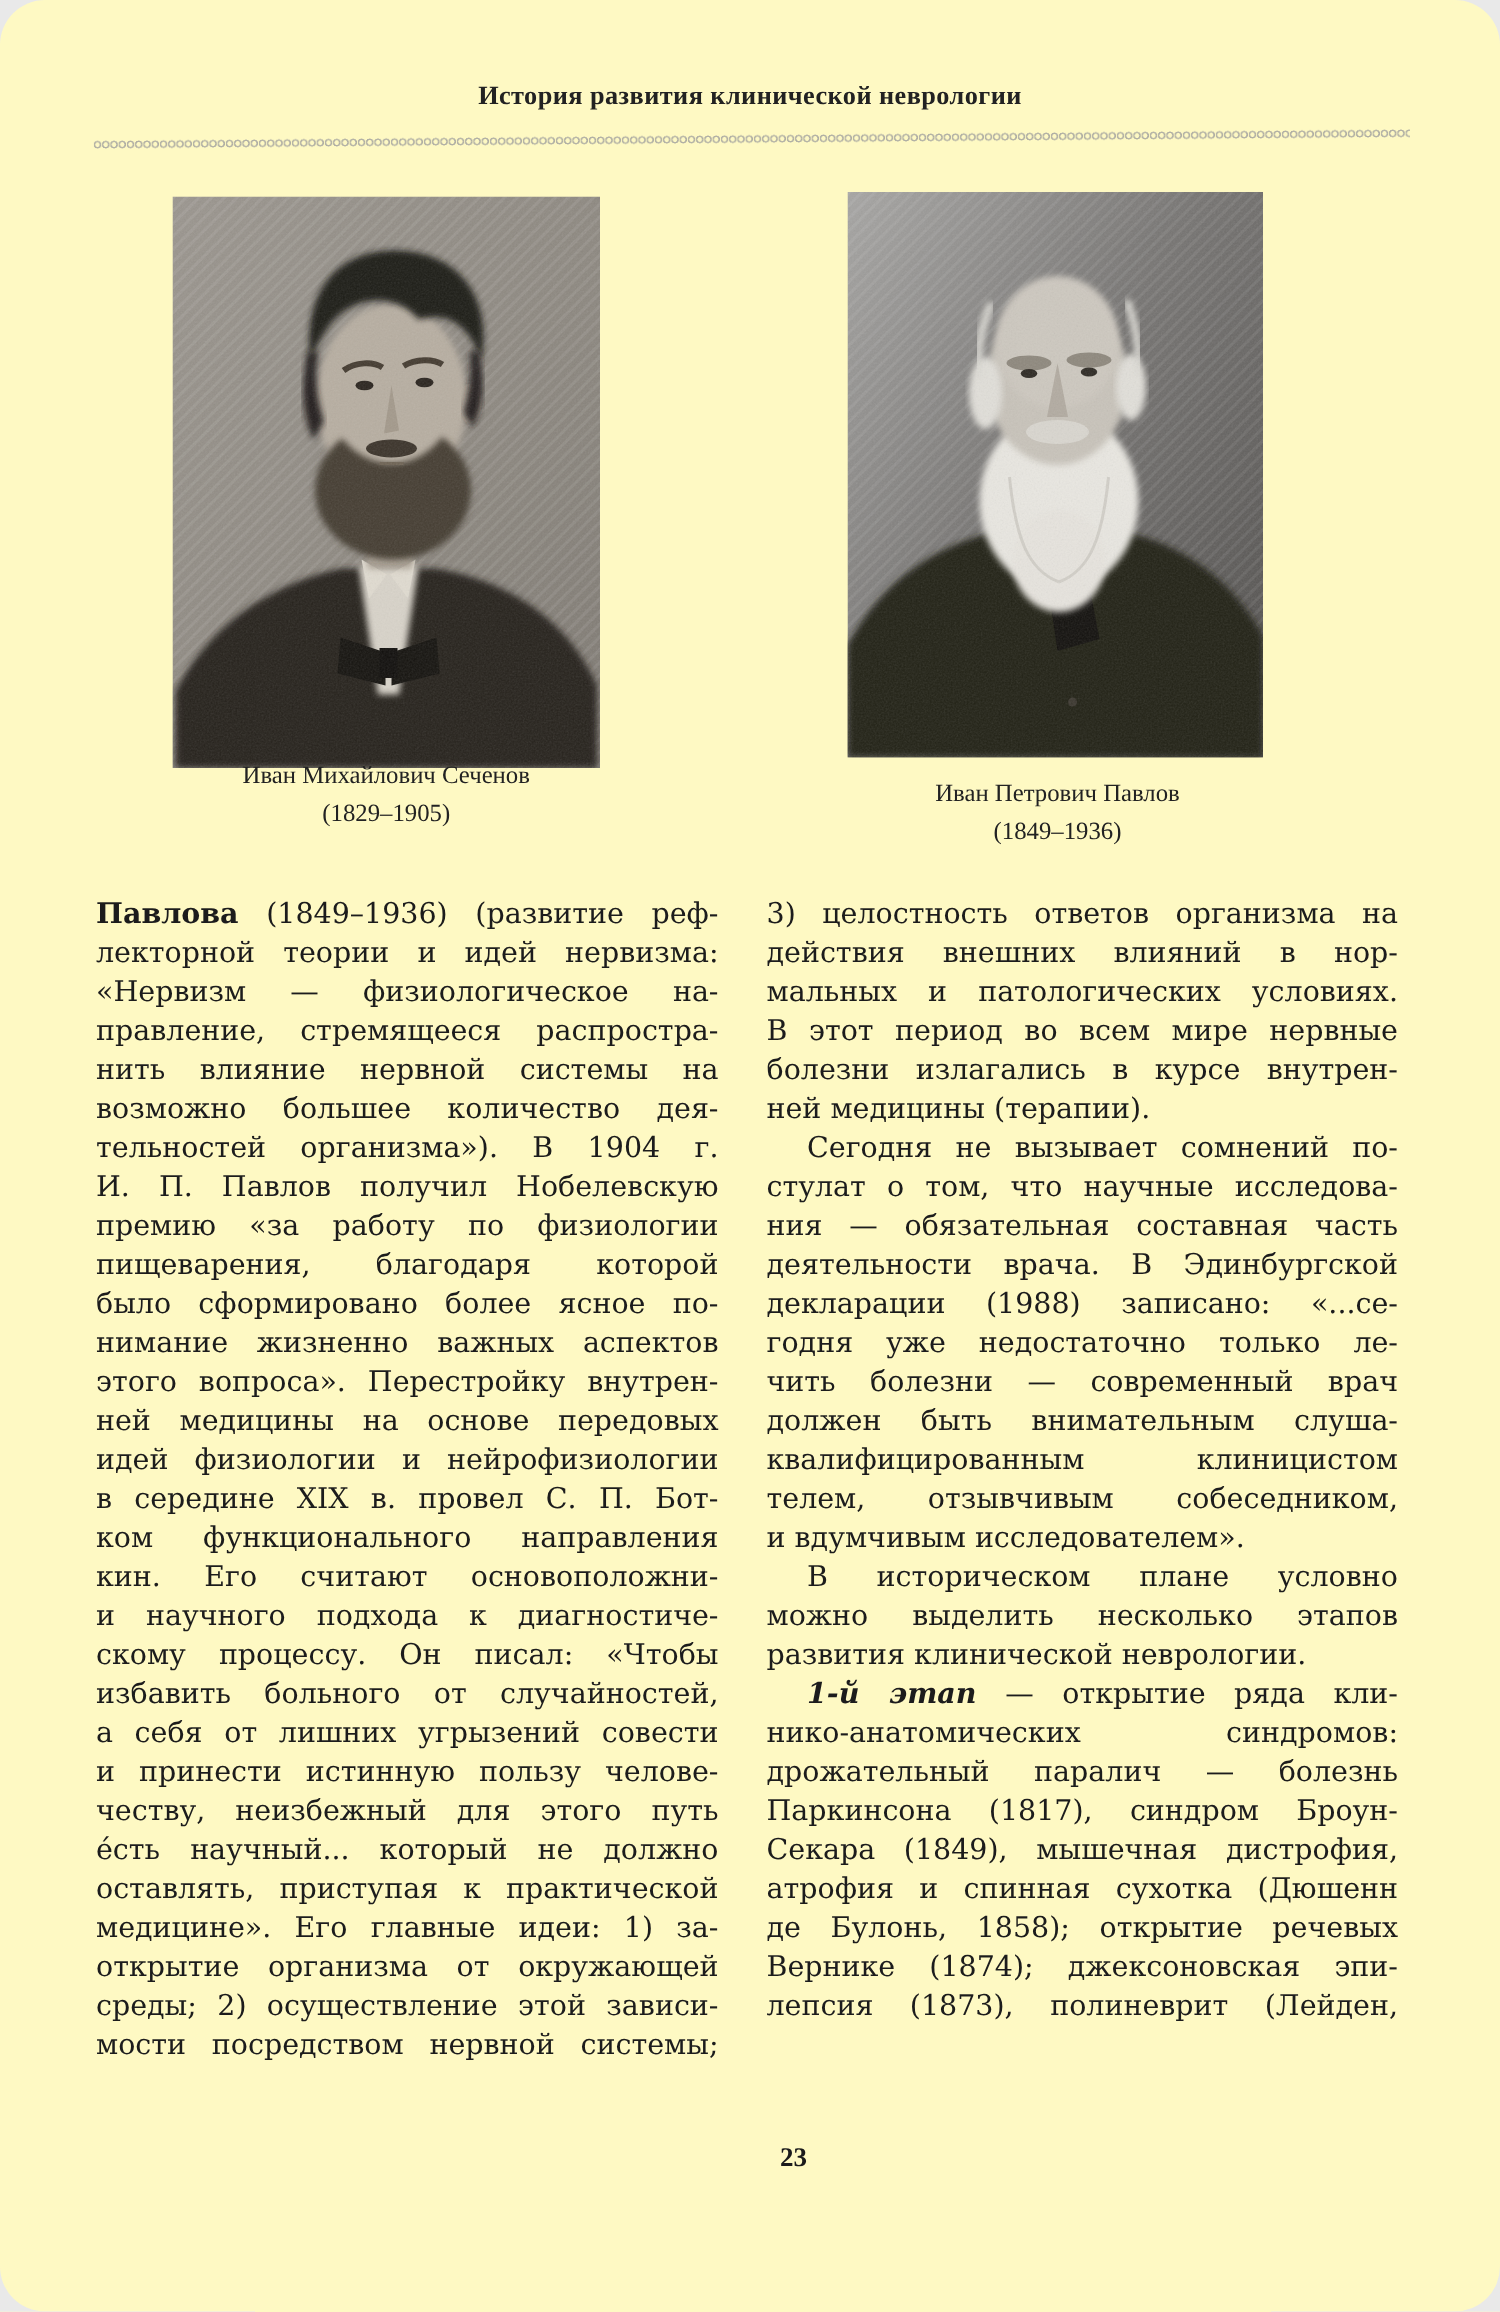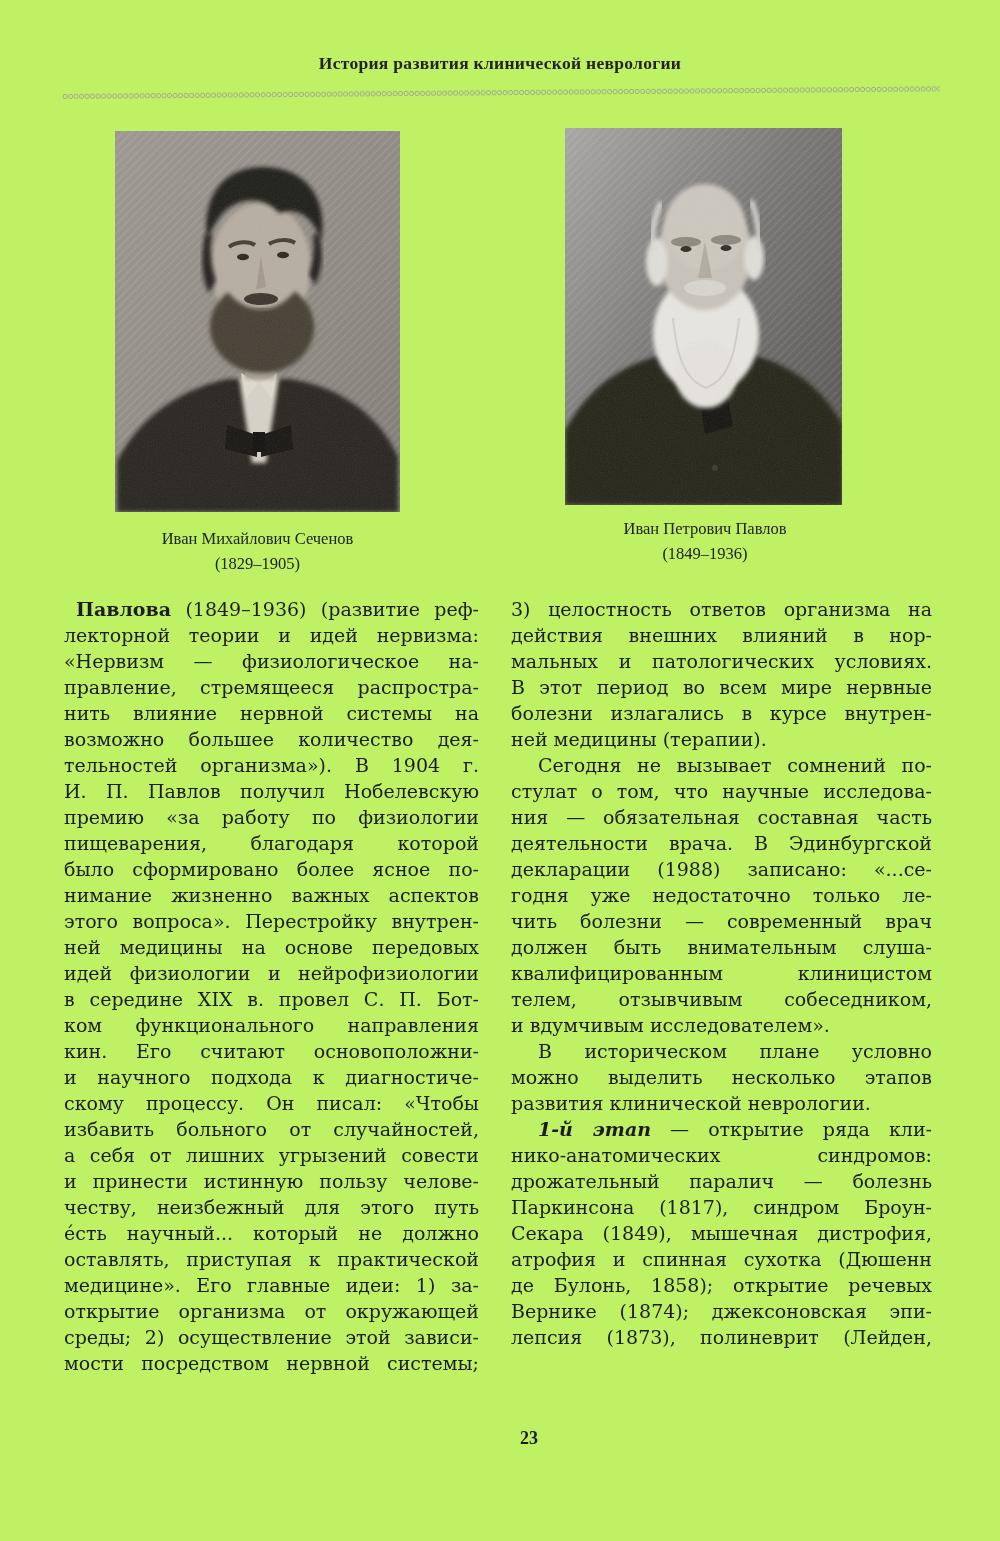--- a/index.html
+++ b/index.html
@@ -1,19 +1,20 @@
 <!DOCTYPE html>
 <html><head>
 <meta charset="utf-8">
 <style>
   html,body{margin:0;padding:0;background:#e9e9e9;}
   .page{
     position:relative;width:1000px;height:1541px;margin:0 auto;
-    background:#bef264;overflow:hidden;color:#1b1b1b;
+    background:#fef9c3;overflow:hidden;color:#1b1b1b;
     font-family:"DejaVu Serif",serif;
+    border-radius:30px;
   }
   .header{
     position:absolute;top:53px;left:0;width:100%;text-align:center;
     font-family:"Liberation Serif",serif;font-weight:bold;font-size:17.5px;
     letter-spacing:.3px;color:#222;
   }
   .ornament{
     position:absolute;top:93px;left:62px;width:878px;height:7px;
     transform:rotate(-0.5deg);transform-origin:left center;
     background-image:
@@ -21,29 +22,29 @@
     background-size:5.5px 7px;background-repeat:repeat-x;opacity:.8;
   }
   .figure{position:absolute;}
   .fig-left{left:115px;top:131px;width:285px;height:381px;}
   .fig-right{left:565px;top:128px;width:277px;height:377px;}
   .figure svg{display:block;width:100%;height:100%;}
   .caption{
     position:absolute;text-align:center;
     font-family:"Liberation Serif",serif;font-size:16.5px;line-height:25px;color:#222;
   }
-  .cap-left{left:90px;top:526px;width:335px;}
+  .cap-left{left:90px;top:504px;width:335px;}
   .cap-right{left:545px;top:516px;width:320px;}
   .col{position:absolute;top:596px;font-size:19px;line-height:26px;color:#1c1c1c;}
   .col-left{left:64px;width:415px;}
   .col-right{left:511px;width:421px;}
   .tline{height:26px;text-align:justify;text-align-last:justify;}
   .tline.end{text-align-last:left;}
   .tline.indent{text-indent:27px;}
-  .b{font-weight:bold;margin-left:12px;}
+  .b{font-weight:bold;}
   .bi{font-weight:bold;font-style:italic;}
   .page-number{
     position:absolute;top:1428px;left:0;width:100%;text-align:center;
     font-family:"Liberation Serif",serif;font-weight:bold;font-size:18px;margin-left:29px;
   }
 </style>
 </head>
 <body>
 
 <div class="page">

